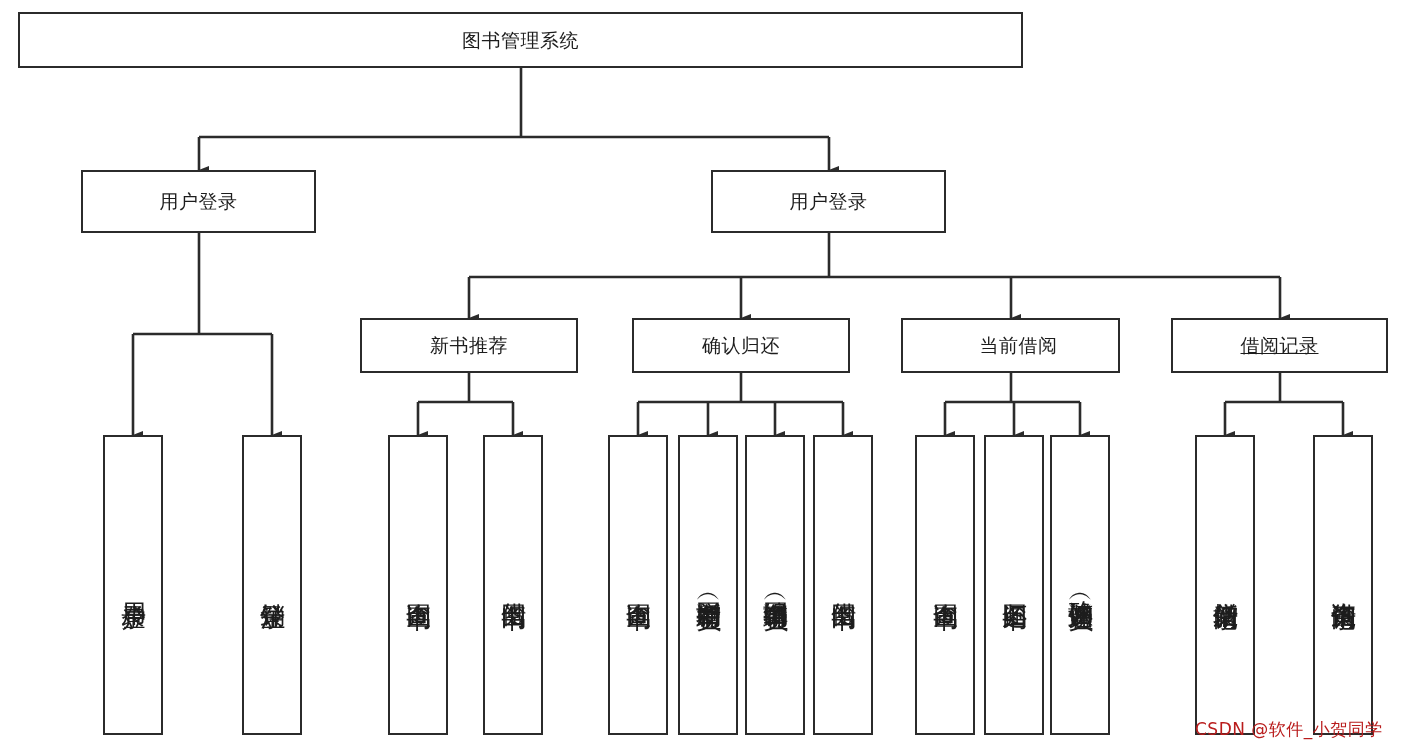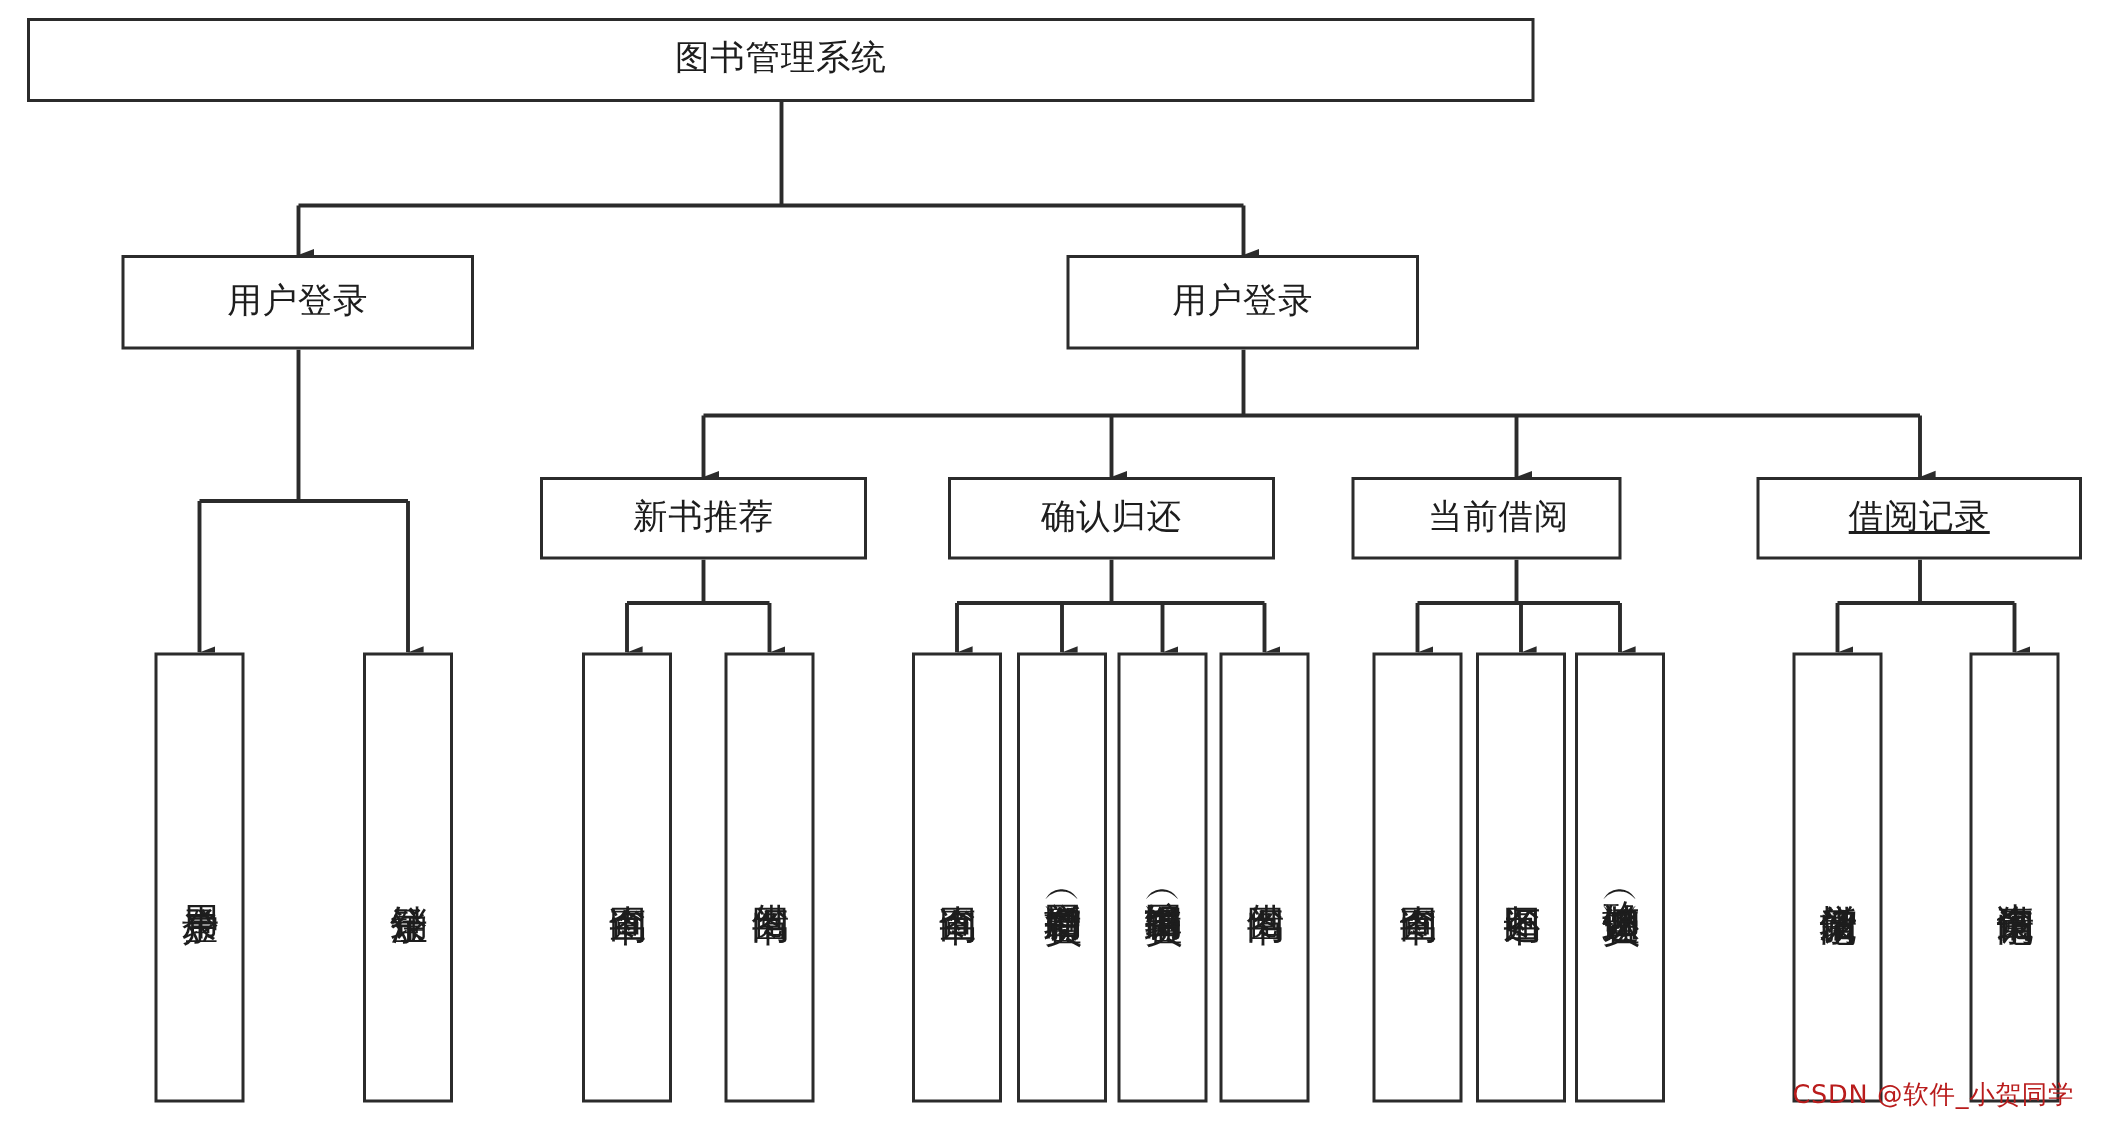--- a/index.html
+++ b/index.html
@@ -19,21 +19,21 @@
     position: absolute;
     box-sizing: border-box;
     background: #ffffff;
     border: 2px solid #2b2b2b;
     display: flex;
     align-items: center;
     justify-content: center;
     color: #1d1d1d;
   }
   .node.h-node {
-    font-size: 23px;
+    font-size: 19px;
     line-height: 1.2;
     letter-spacing: 0.5px;
   }
   .node.v-node {
     align-items: center;
     justify-content: center;
     padding: 4px 0;
   }
   .v-label {
     writing-mode: vertical-rl;
@@ -116,21 +116,21 @@
       </div>
       <div class="node h-node" style="left: 711px; top: 170px; width: 235px; height: 63px;">
         <span>用户登录</span>
       </div>
       <div class="node h-node" style="left: 360px; top: 318px; width: 218px; height: 55px;">
         <span>新书推荐</span>
       </div>
       <div class="node h-node" style="left: 632px; top: 318px; width: 218px; height: 55px;">
         <span>确认归还</span>
       </div>
-      <div class="node h-node" style="left: 901px; top: 318px; width: 180px; height: 55px; padding-left: 16px;">
+      <div class="node h-node" style="left: 901px; top: 318px; width: 219px; height: 55px; padding-left: 16px;">
         <span>当前借阅</span>
       </div>
       <div class="node h-node" style="left: 1171px; top: 318px; width: 217px; height: 55px; text-decoration: underline;">
         <span>借阅记录</span>
       </div>
       <div class="node v-node" style="left: 103px; top: 435px; width: 60px; height: 300px;">
         <span class="v-label">用户登录</span>
       </div>
       <div class="node v-node" style="left: 242px; top: 435px; width: 60px; height: 300px;">
         <span class="v-label">注销登录</span>

